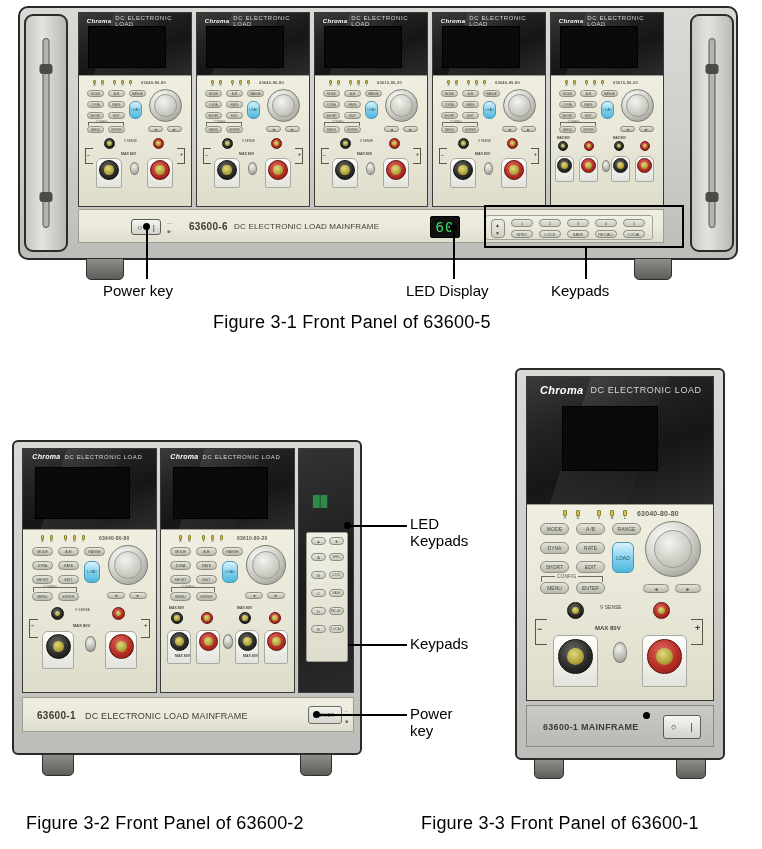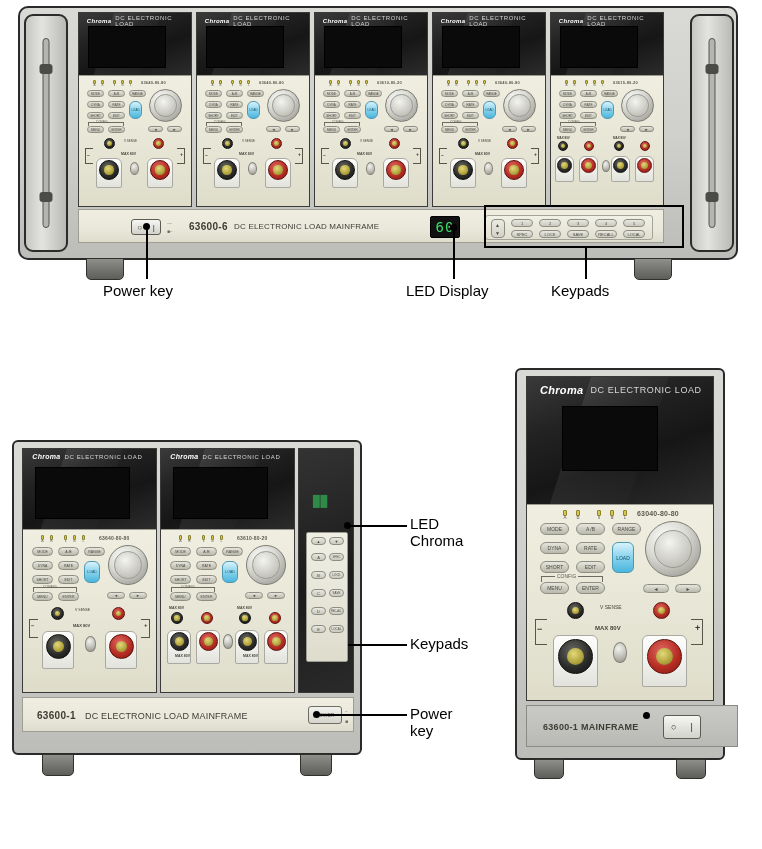--- a/index.html
+++ b/index.html
@@ -662,20 +662,21 @@
     <div class="leader leader-v" style="left:146px;top:226px;height:53px;"></div>
     <div class="callout-label" style="left:103px;top:283px;">Power key</div>
 
     <div class="leader-dot" style="left:450px;top:224px;"></div>
     <div class="leader leader-v" style="left:453px;top:227px;height:52px;"></div>
     <div class="callout-label" style="left:406px;top:283px;">LED Display</div>
 
     <div class="leader leader-v" style="left:585px;top:248px;height:31px;"></div>
     <div class="callout-label" style="left:551px;top:283px;">Keypads</div>
 
+    <div class="caption" style="left:213px;top:312px;">Figure 3-1  Front Panel of 63600-5</div>
   </div>
 
   <div class="abs" style="left:0;top:432px;width:400px;height:417px;">
 
     <div class="chassis" style="left:12px;top:8px;width:350px;height:315px;border-radius:6px;"></div>
 
     <div class="foot" style="left:42px;top:322px;width:32px;height:22px;"></div>
     <div class="foot" style="left:300px;top:322px;width:32px;height:22px;"></div>
 
     <div class="module" style="left:22px;top:16px;width:135px;height:245px;">
@@ -834,29 +835,30 @@
       <div class="power-btn" style="left:285px;top:8px;width:34px;height:18px;font-size:5px;">POWER</div>
       <div class="abs" style="left:322px;top:9px;font-size:5px;color:#6a6a60;line-height:1.9;">
         <div>⎯</div>
           <div>■</div>
       </div>
     </div>
 
     <div class="leader-dot" style="left:344px;top:90px;"></div>
     <div class="leader leader-h" style="left:350px;top:93px;width:57px;"></div>
     <div class="callout-label" style="left:410px;top:84px;">LED
-Chroma</div>
+Keypads</div>
 
     <div class="leader leader-h" style="left:348px;top:212px;width:59px;"></div>
     <div class="callout-label" style="left:410px;top:204px;">Keypads</div>
 
     <div class="leader-dot" style="left:313px;top:279px;"></div>
     <div class="leader leader-h" style="left:318px;top:282px;width:89px;"></div>
     <div class="callout-label" style="left:410px;top:274px;">Power key</div>
 
+    <div class="caption" style="left:26px;top:381px;">Figure 3-2  Front Panel of 63600-2</div>
   </div>
 
   <div class="abs" style="left:500px;top:360px;width:262px;height:489px;">
 
     <div class="chassis" style="left:15px;top:8px;width:210px;height:392px;border-radius:6px;"></div>
 
     <div class="foot" style="left:34px;top:399px;width:30px;height:20px;"></div>
     <div class="foot" style="left:176px;top:399px;width:30px;height:20px;"></div>
 
     <div class="module" style="left:26px;top:16px;width:188px;height:325px;">
@@ -917,25 +919,26 @@
         <div class="sign" style="left:10px;top:119px;font-size:9px;">−</div>
         <div class="sign" style="left:168px;top:118px;font-size:9px;">+</div>
         <div class="bigjack-shell" style="left:26px;top:130px;width:45px;height:52px;"></div>
         <div class="jack jack-blk" style="left:31px;top:134px;width:35px;height:35px;"></div>
         <div class="bigjack-shell" style="left:115px;top:130px;width:45px;height:52px;"></div>
         <div class="jack jack-red" style="left:120px;top:134px;width:35px;height:35px;"></div>
         <div class="screw" style="left:86px;top:137px;width:14px;height:21px;"></div>
       </div>
     </div>
 
-    <div class="mf-bar" style="left:26px;top:345px;width:212px;height:42px;background:linear-gradient(180deg,#c9cac5,#b9bab5);border:1px solid #8b8b85;">
+    <div class="mf-bar" style="left:26px;top:345px;width:188px;height:42px;background:linear-gradient(180deg,#c9cac5,#b9bab5);border:1px solid #8b8b85;">
       <div class="mf-text mf-model" style="left:16px;top:16px;font-size:9px;">63600-1 MAINFRAME</div>
       <div class="rocker" style="left:136px;top:9px;width:38px;height:24px;font-size:9px;">
         <span>○</span>
         <span>|</span>
       </div>
     </div>
 
     <div class="leader-dot" style="left:143px;top:352px;"></div>
 
+    <div class="caption" style="left:-79px;top:453px;">Figure 3-3  Front Panel of 63600-1</div>
   </div>
 
 </div>
 
 </body></html>

